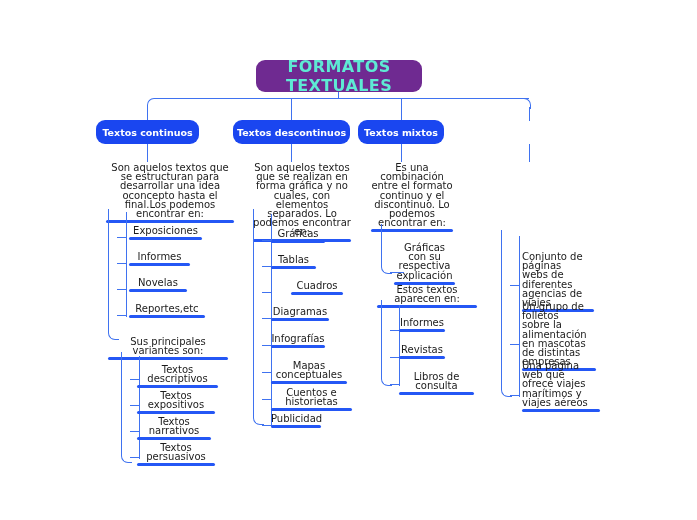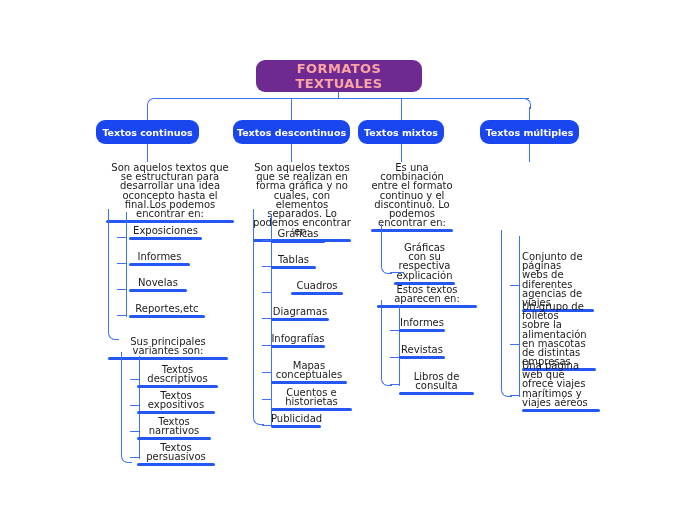--- a/index.html
+++ b/index.html
@@ -8,24 +8,24 @@
     background:#ffffff;
     font-family:"DejaVu Sans", sans-serif;
     overflow:hidden;
   }
   #canvas{position:relative;width:697px;height:520px;}
 
   
   .root-node{
     position:absolute;
     background:#6f2a91;
-    color:#fca5a5;
+    color:#5eead4;
     border-radius:9px;
     font-weight:bold;
-    font-size:13px;
+    font-size:16px;
     letter-spacing:.4px;
     display:flex;align-items:center;justify-content:center;
     text-align:center;
   }
   .branch-node{
     position:absolute;
     background:#1a46f0;
     color:#ffffff;
     border-radius:9px;
     font-weight:bold;
@@ -85,23 +85,20 @@
   <div class="line-v" style="left:529px;top:107px;height:14px;"></div>
 
   <div class="branch-node" style="left:96px;top:120px;width:103px;height:24px;">
     <span>Textos continuos</span>
   </div>
   <div class="branch-node" style="left:233px;top:120px;width:117px;height:24px;">
     <span>Textos descontinuos</span>
   </div>
   <div class="branch-node" style="left:358px;top:120px;width:86px;height:24px;">
     <span>Textos mixtos</span>
-  </div>
-  <div class="branch-node" style="left:480px;top:120px;width:99px;height:24px;">
-    <span>Textos múltiples</span>
   </div>
 
   <div class="line-v" style="left:147px;top:144px;height:18px;"></div>
 
   <div class="leaf center" style="left:106px;top:163px;width:128px;">
     <span class="txt">Son aquelos textos que se estructuran para desarrollar una idea oconcepto hasta el final.Los podemos encontrar en:</span>
     <span class="bar" style="width:128px;"></span>
   </div>
 
   <div class="corner bl" style="left:108px;top:209px;width:10px;height:130px;"></div>

